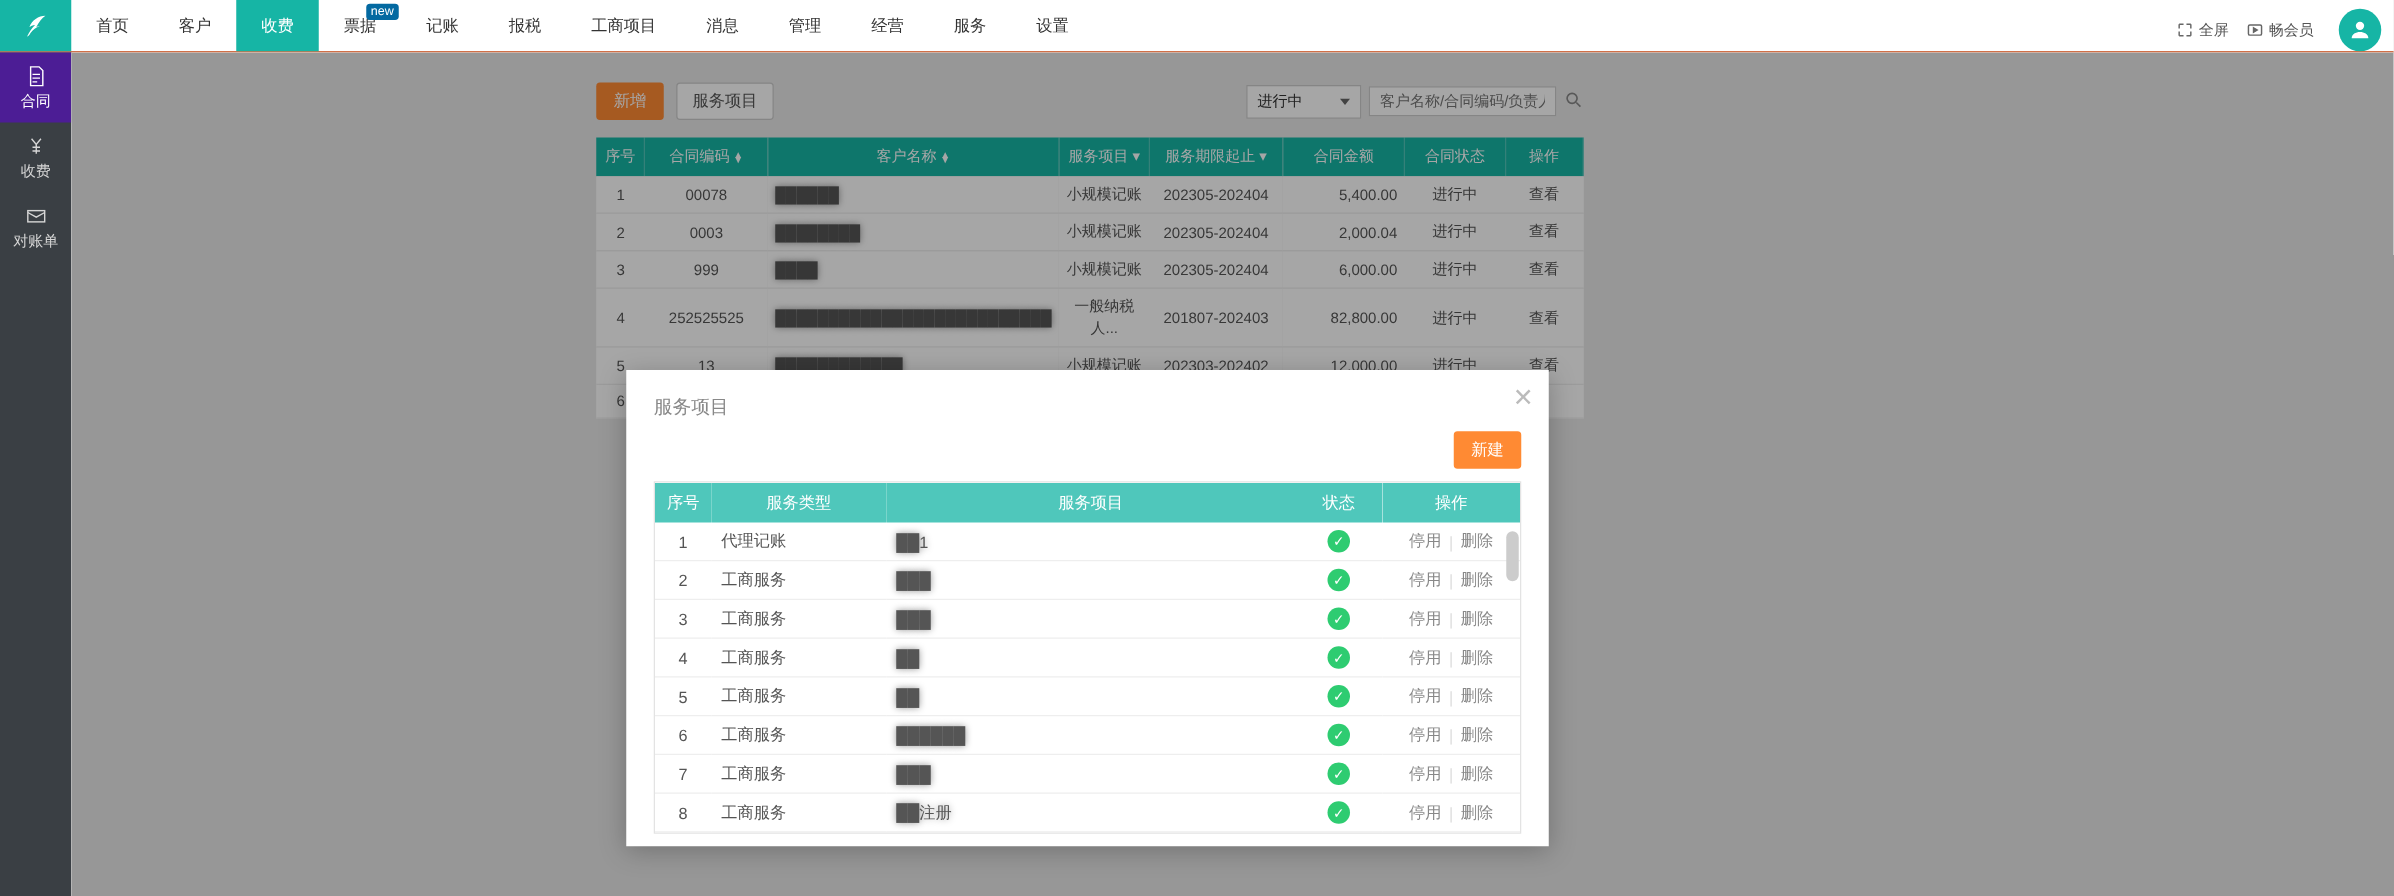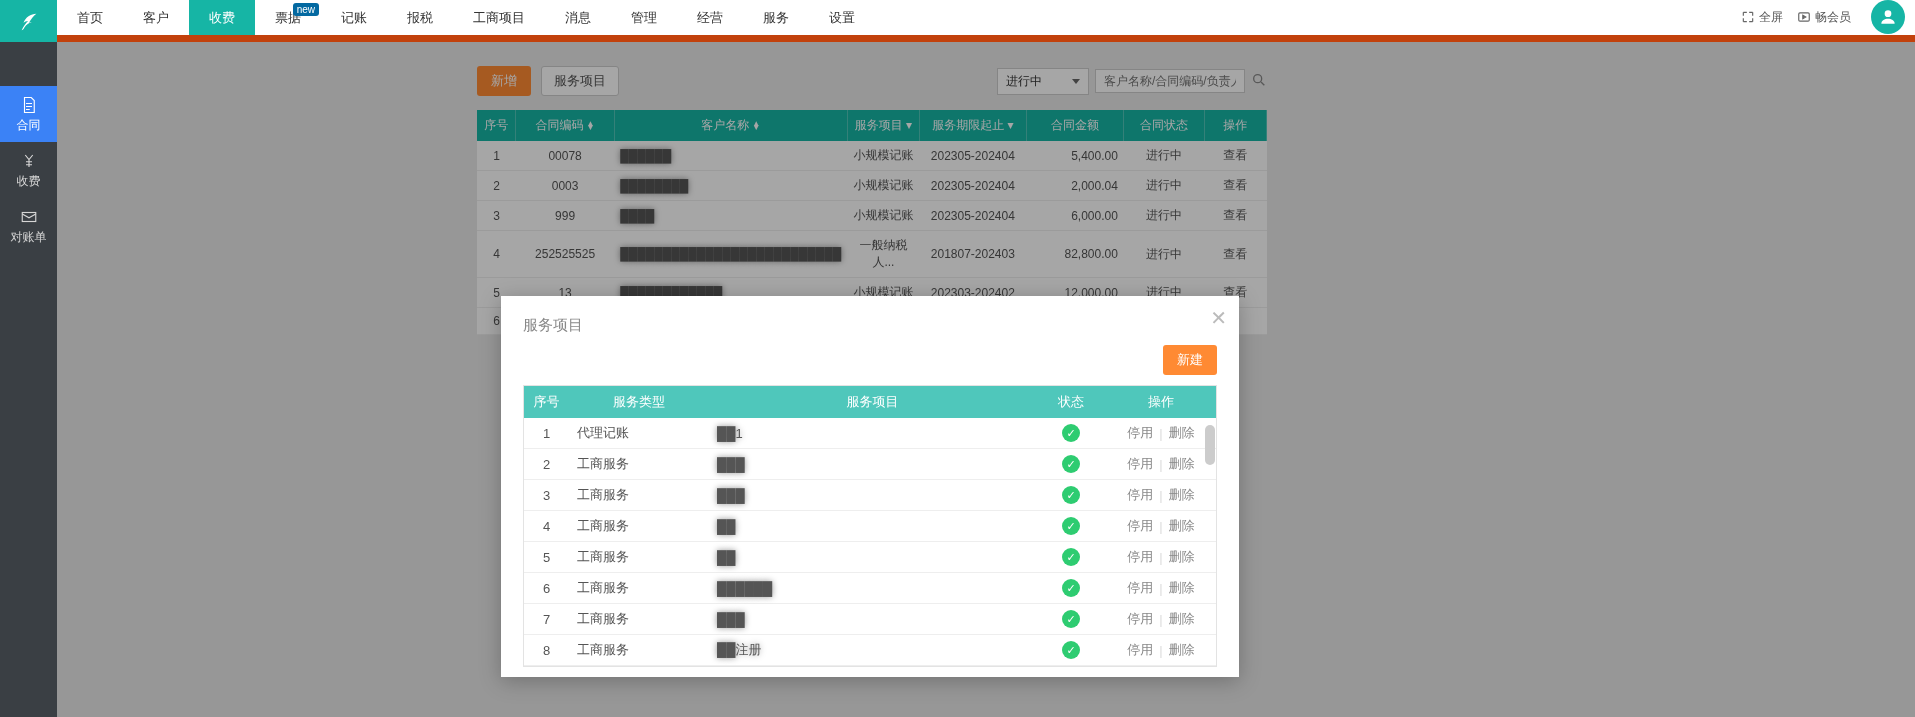--- a/index.html
+++ b/index.html
@@ -1,32 +1,32 @@
 <!DOCTYPE html>
 <html><head>
 <meta charset="utf-8">
 <style>
 * { margin: 0; padding: 0; box-sizing: border-box; }
 body { font-family: "Microsoft YaHei", Arial, sans-serif; font-size: 13px; color: #333; background: #fff; overflow: hidden; }
 .app { width: 1915px; height: 717px; position: relative; display: flex; flex-direction: column; }
-.topnav { height: 42px; display: flex; align-items: flex-start; background: #fff; border-bottom: 7px solid #c2410c; }
+.topnav { height: 42px; display: flex; align-items: flex-end; background: #fff; border-bottom: 1px solid #c2410c; }
 .logo { width: 57px; height: 42px; background: #16b5a5; display: flex; align-items: center; justify-content: center; }
 .logo svg { width: 22px; height: 22px; fill: #fff; }
 .nav-items { display: flex; height: 100%; }
 .nav-item { padding: 0 20px; display: flex; align-items: center; color: #333; cursor: pointer; position: relative; }
 .nav-item.active { background: #16b5a5; color: #fff; }
 .nav-badge { position: absolute; top: 3px; right: 2px; background: #0369a1; color: #fff; font-size: 10px; padding: 0 4px; border-radius: 3px; line-height: 13px; }
 .nav-right { margin-left: auto; display: flex; align-items: center; padding-right: 10px; gap: 14px; }
 .nav-right-item { display: flex; align-items: center; gap: 4px; color: #555; cursor: pointer; font-size: 12px; }
 .avatar { width: 34px; height: 34px; border-radius: 50%; background: #16b5a5; display: flex; align-items: center; justify-content: center; margin-left: 6px; }
 .avatar svg { width: 20px; height: 20px; fill: #fff; }
 .body { flex: 1; display: flex; position: relative; }
 .sidebar { width: 57px; background: #3a3f44; display: flex; flex-direction: column; }
 .side-item { padding: 10px 0 8px; display: flex; flex-direction: column; align-items: center; color: #d6d6d6; cursor: pointer; font-size: 12px; gap: 3px; }
-.side-item.active { background: #3b82f6; color: #fff; margin-top: 44px; }
+.side-item.active { background: #4c1d95; color: #fff; }
 .side-item svg { width: 18px; height: 18px; fill: currentColor; }
 .main { flex: 1; background: #e8e8e8; position: relative; overflow: hidden; }
 .overlay { position: absolute; inset: 0; background: rgba(0,0,0,0.35); }
 .content-panel { position: absolute; left: 420px; top: 2px; width: 790px; padding-top: 22px; }
 .toolbar { display: flex; align-items: center; gap: 10px; margin-bottom: 14px; }
 .btn-orange { background: #ff8a33; color: #fff; border: none; padding: 6px 14px; border-radius: 3px; cursor: pointer; font-size: 13px; }
 .btn-outline { background: #fff; border: 1px solid #ccc; color: #555; padding: 5px 12px; border-radius: 3px; cursor: pointer; font-size: 13px; }
 .toolbar-right { margin-left: auto; display: flex; align-items: center; gap: 6px; }
 .select-box { background: #fff; border: 1px solid #ccc; padding: 4px 8px; font-size: 12px; display: flex; align-items: center; gap: 30px; cursor: pointer; }
 .search-box { background: #fff; border: 1px solid #ccc; padding: 4px 8px; font-size: 12px; display: flex; align-items: center; width: 150px; }

